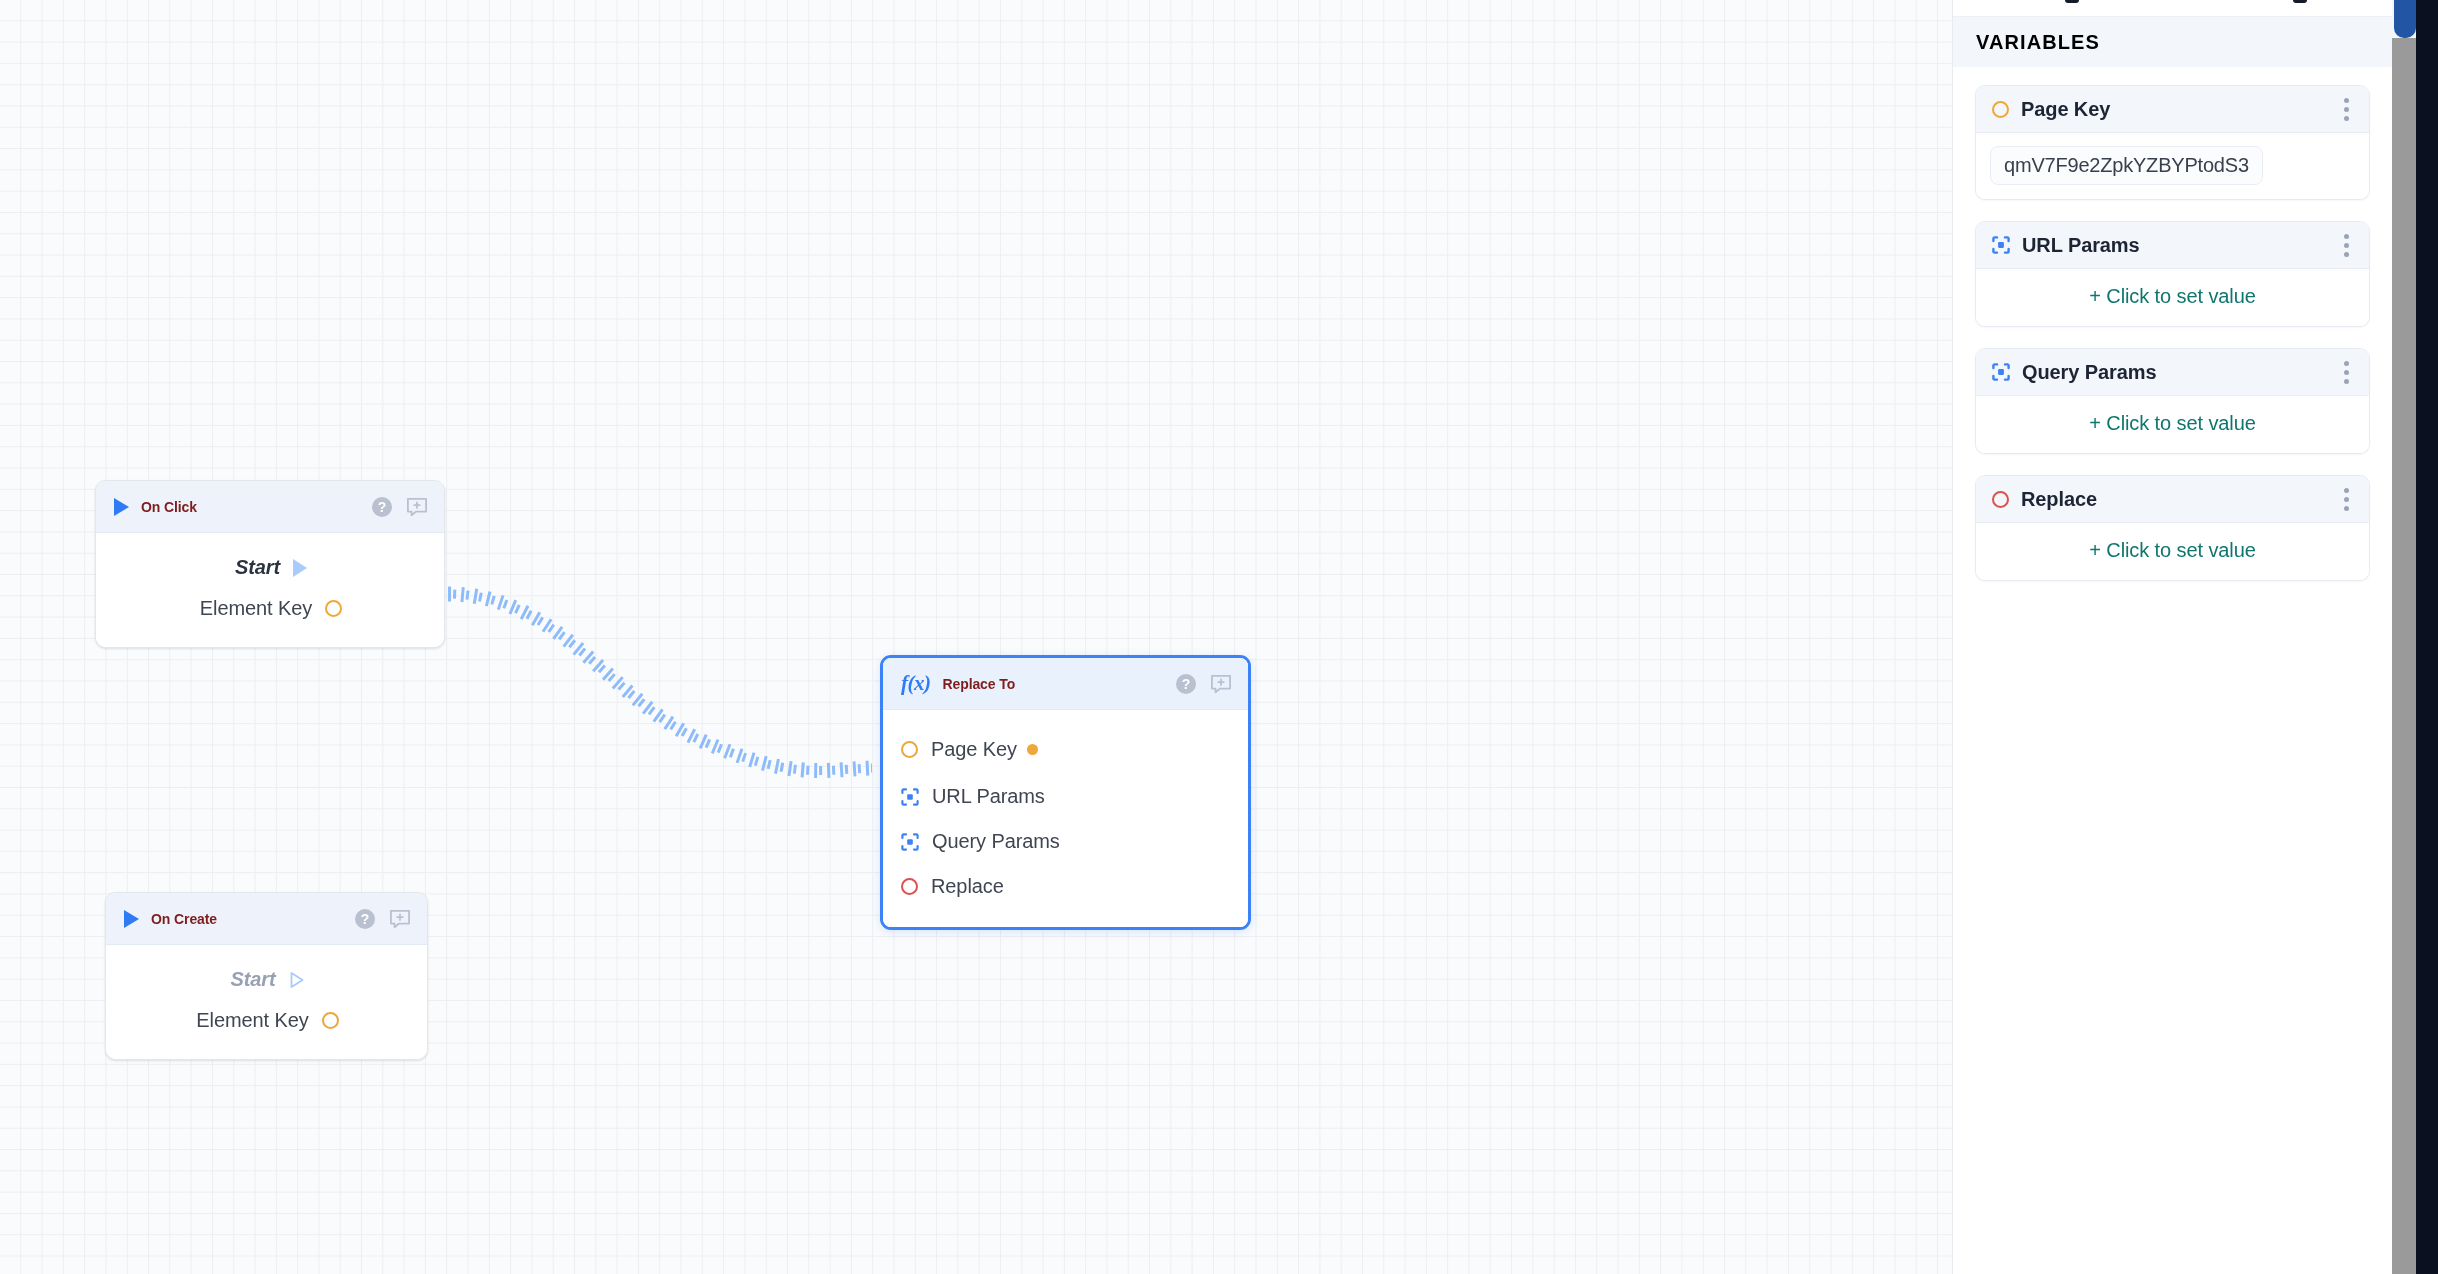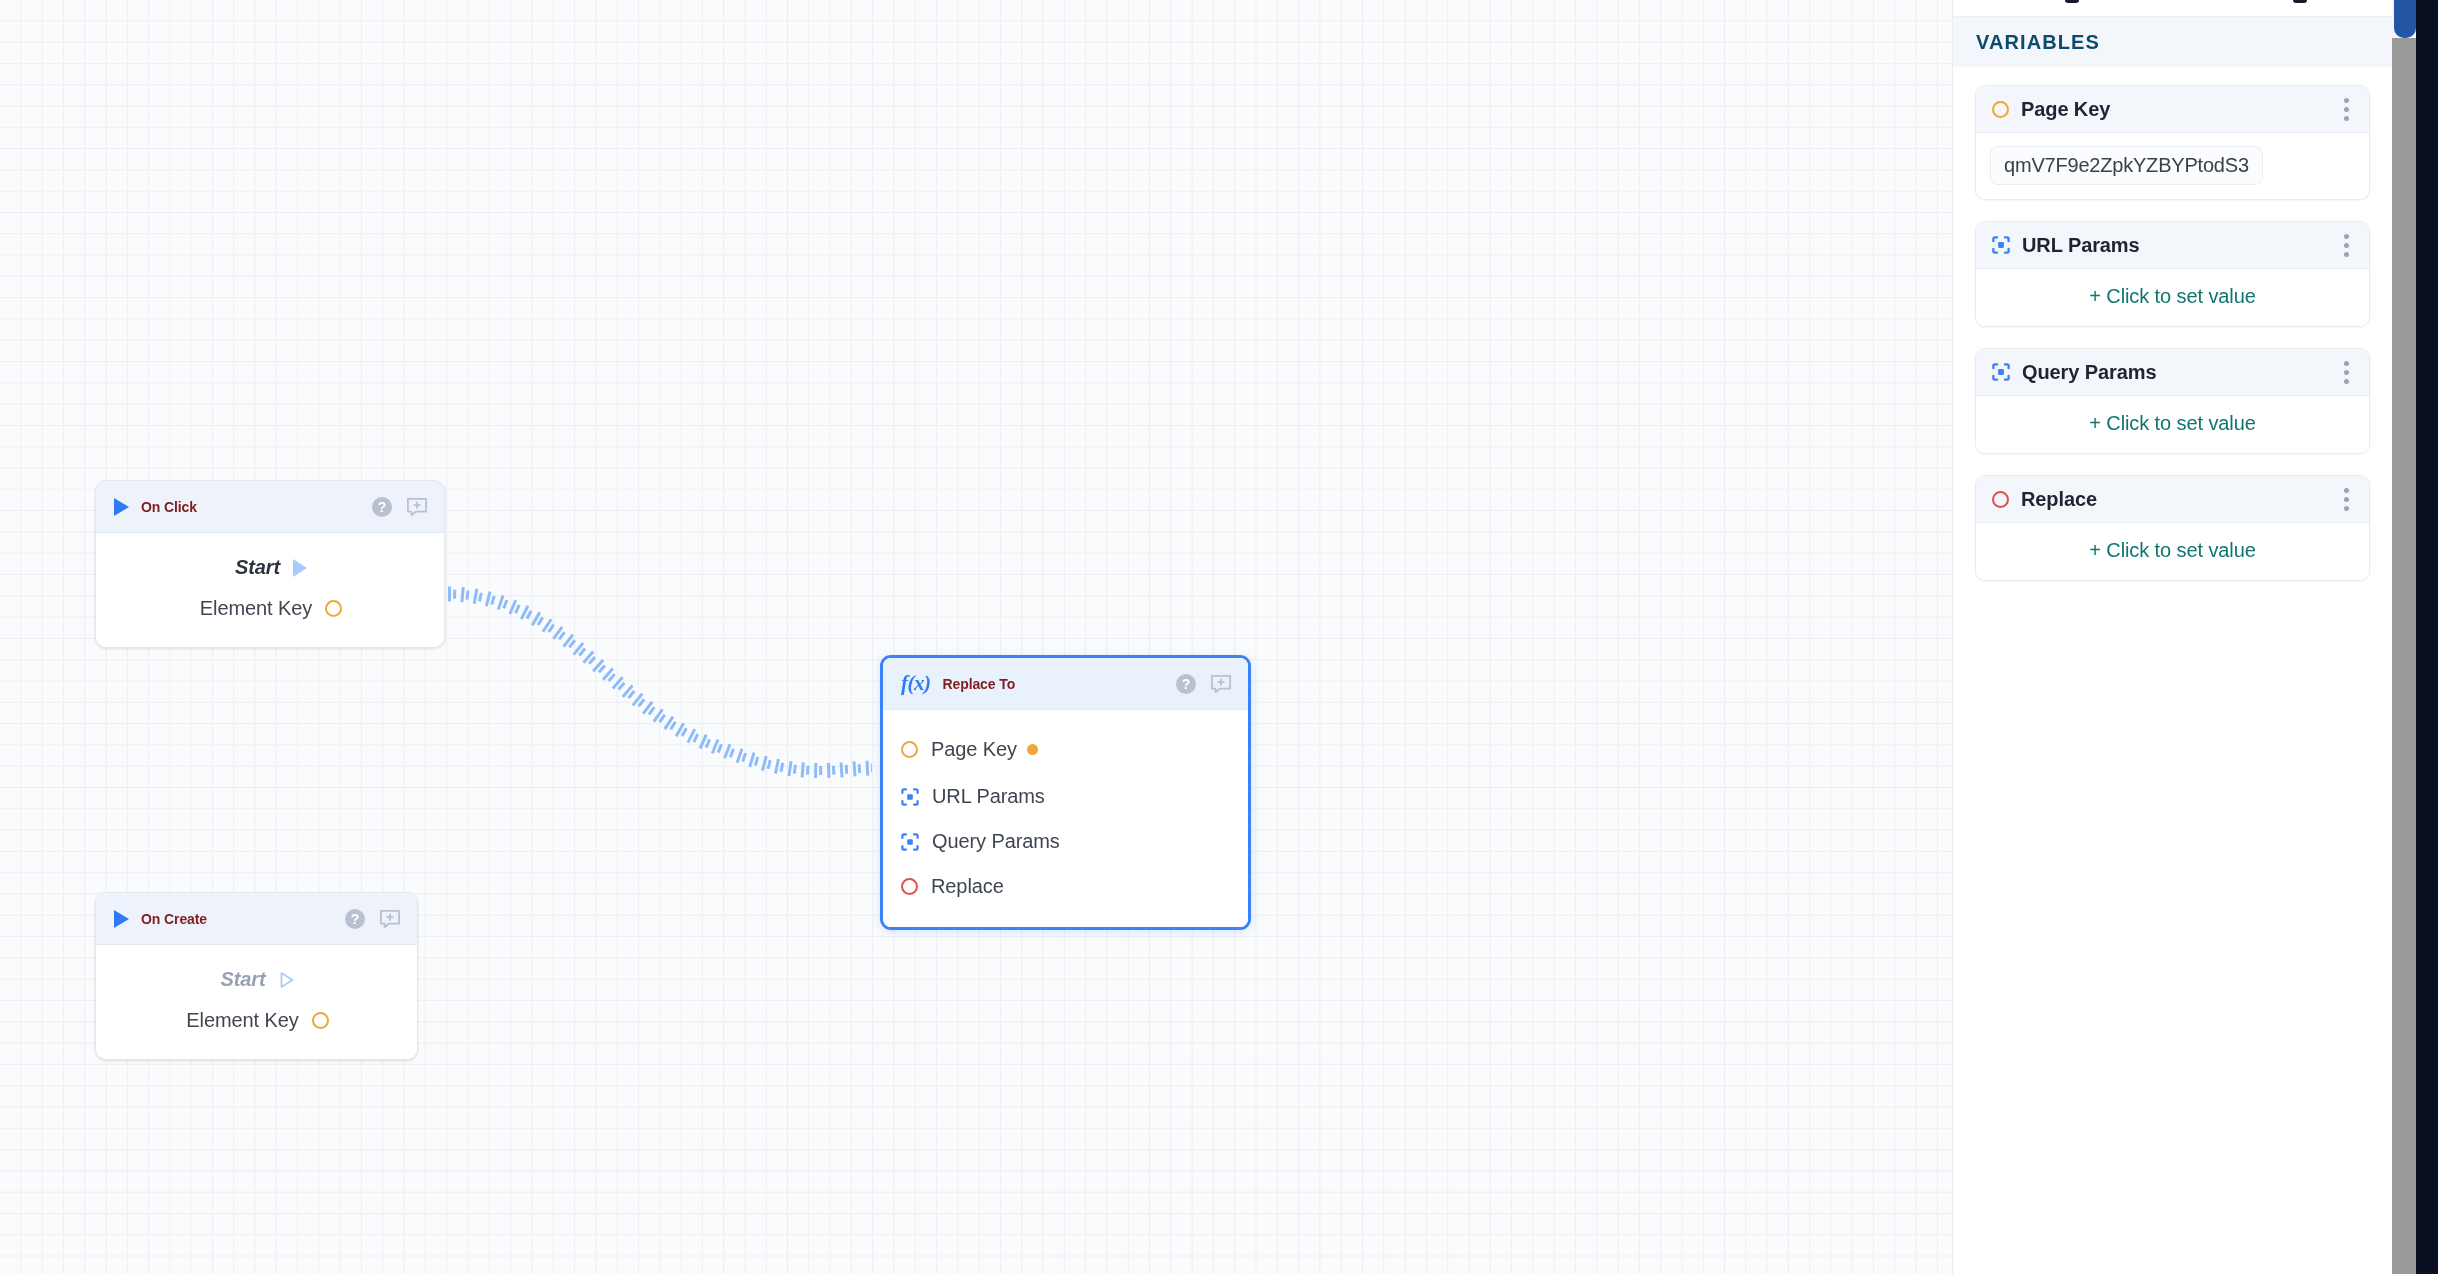--- a/index.html
+++ b/index.html
@@ -177,21 +177,21 @@
   #section-header {
     height: 50px;
     background: #f3f6fa;
     display: flex; align-items: center;
     padding-left: 23px;
   }
   #section-header .label {
     font-size: 20px;
     font-weight: 700;
     letter-spacing: 1.1px;
-    color: #0c4a6e;
+    color: #000000;
   }
 
   .var-list { padding: 18px 22px 0 22px; }
   .var-card {
     background: #ffffff;
     border: 1px solid #e7ebf1;
     border-radius: 10px;
     margin-bottom: 21px;
     overflow: hidden;
     box-shadow: 0 1px 2px rgba(16,24,40,.04);
@@ -300,21 +300,21 @@
           <span class="tri-solid-light gap-l"></span>
         </div>
         <div class="port-row right">
           <span class="port-label">Element Key</span>
           <span class="ring gap-l"></span>
         </div>
       </div>
 
     </div>
 
-    <div class="node" style="left:95px; top:892px; width:323px;">
+    <div class="node" style="left:105px; top:892px; width:323px;">
       <div class="node-header">
         <span class="glyph-play-solid"></span>
         <span class="node-title">On Create</span>
         <span class="node-header-spacer"></span>
         <span class="hdr-icons">
           <span class="icon-help">?</span>
           <svg class="icon-comment" viewBox="0 0 24 22">
             <path d="M2 2 h20 v14 h-11 l-5 4 v-4 h-4 z" fill="none" stroke="#b9c1d1" stroke-width="2" stroke-linejoin="round"></path>
             <path d="M12 6 v6 M9 9 h6" stroke="#b9c1d1" stroke-width="2" stroke-linecap="round"></path>
           </svg>

